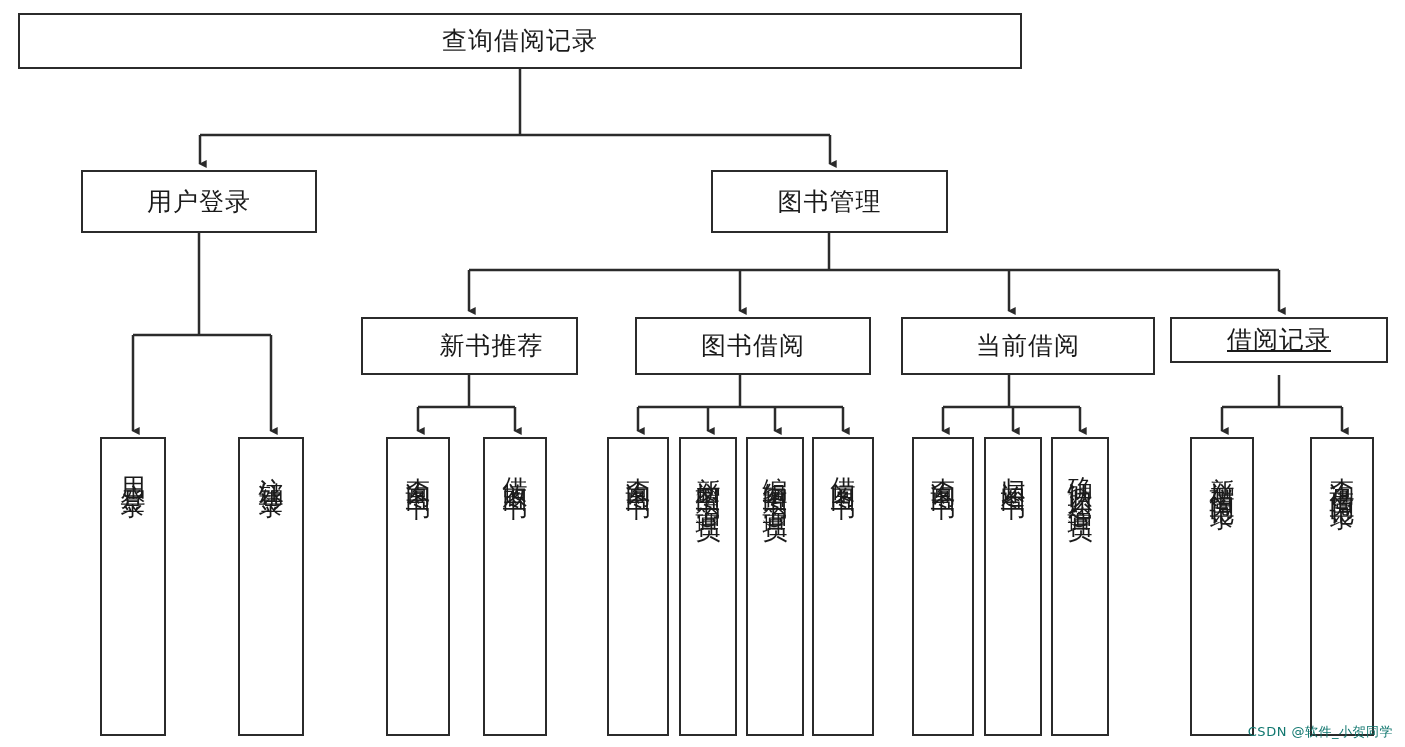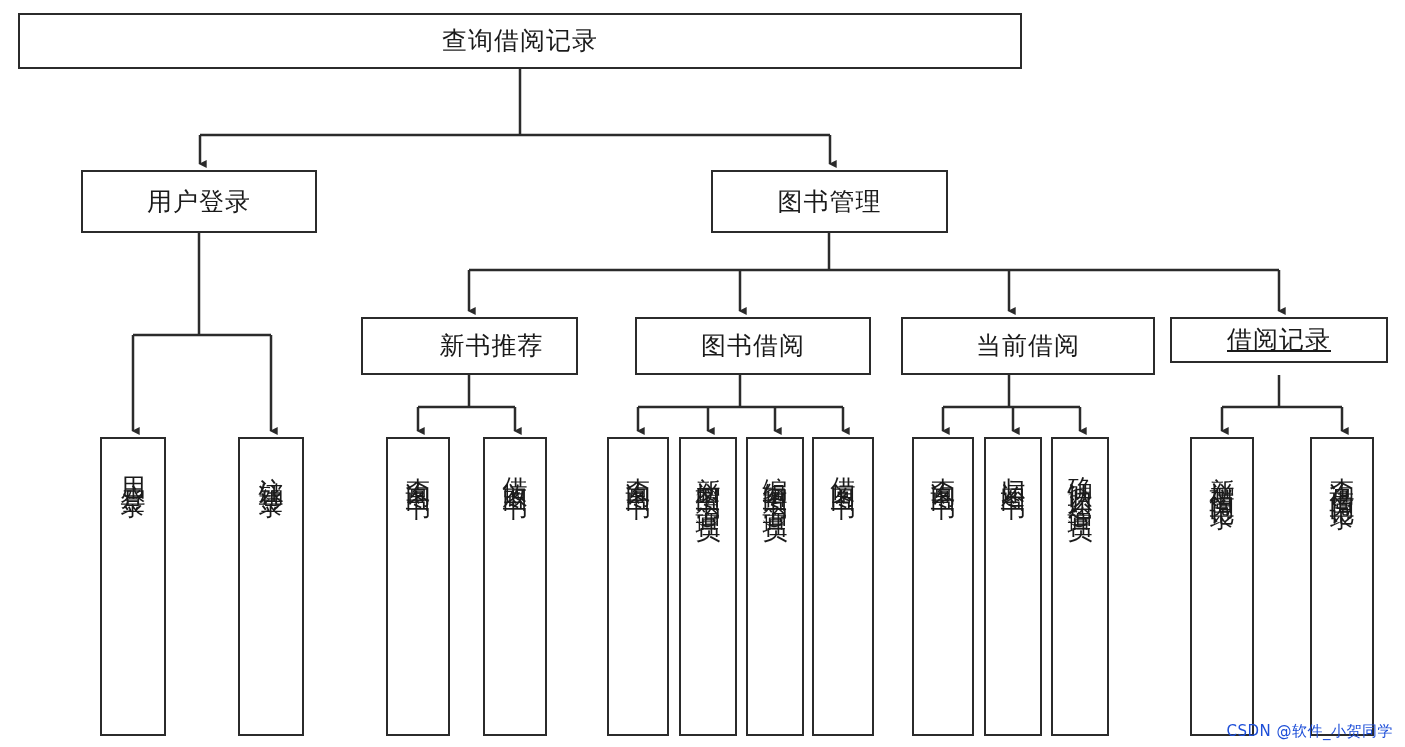--- a/index.html
+++ b/index.html
@@ -59,22 +59,22 @@
     text-orientation: upright;
     font-size: 25px;
     letter-spacing: 6px;
     line-height: 1.0;
     white-space: nowrap;
   }
   #watermark {
     position: absolute;
     right: 12px;
     bottom: 6px;
-    font-size: 15px;
-    color: #1d4ed8;
+    font-size: 13px;
+    color: #0f766e;
     letter-spacing: 0.5px;
     z-index: 5;
     white-space: nowrap;
     font-family: "DejaVu Sans", "Liberation Sans", sans-serif;
   }
 </style>
 </head>
 <body>
 
 <div id="stage">

